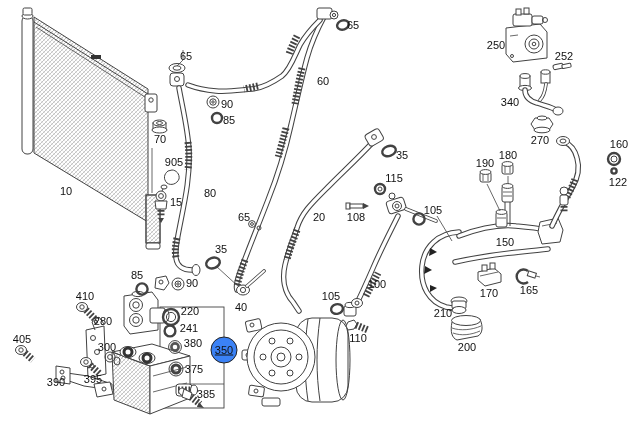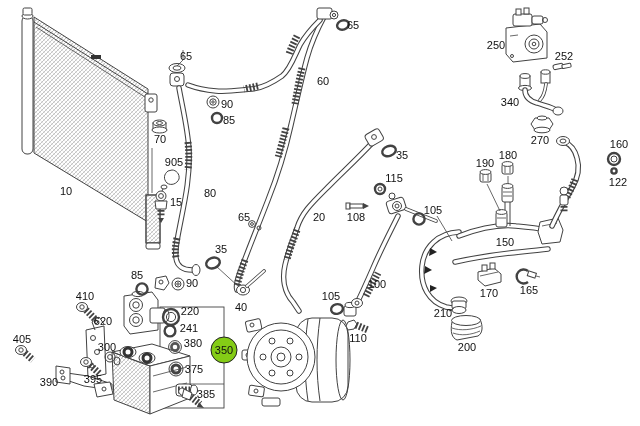--- a/index.html
+++ b/index.html
@@ -2,21 +2,21 @@
 <html><head>
 <meta charset="utf-8">
 <style>
   html,body{margin:0;padding:0;background:#fff;}
   #stage{position:relative;width:640px;height:426px;background:#ffffff;overflow:hidden;
          font-family:"Liberation Sans",sans-serif;}
   #art{position:absolute;left:0;top:0;}
   .lbl{position:absolute;transform:translate(-50%,-50%);font-size:11px;color:#111;
        white-space:nowrap;line-height:1;}
   .circled{width:25px;height:25px;border:1.4px solid #222;border-radius:50%;
-       background:#84cc16;display:flex;align-items:center;justify-content:center;}
+       background:#3b82f6;display:flex;align-items:center;justify-content:center;text-decoration:underline;}
   .ln{stroke:#424242;stroke-width:1;fill:none;}
   .wf{stroke:#424242;stroke-width:1;fill:#fff;}
   .t1{stroke:#424242;stroke-width:5.5;fill:none;stroke-linecap:round;}
   .t2{stroke:#ffffff;stroke-width:3.4;fill:none;stroke-linecap:round;}
   .cg{stroke:#424242;stroke-width:7;fill:none;stroke-dasharray:1.8 1.7;}
   .p1{stroke:#424242;stroke-width:3.6;fill:none;stroke-linecap:round;}
   .p2{stroke:#ffffff;stroke-width:2;fill:none;stroke-linecap:round;}
   .bold{stroke-width:2.4;}
   .thin{stroke-width:.8;}
 </style>
@@ -431,24 +431,24 @@
   <span class="lbl" style="left:433px;top:210px">105</span>
   <span class="lbl" style="left:377px;top:284px">100</span>
   <span class="lbl" style="left:331px;top:296px">105</span>
   <span class="lbl" style="left:358px;top:338px">110</span>
   <span class="lbl" style="left:221px;top:249px">35</span>
   <span class="lbl" style="left:137px;top:275px">85</span>
   <span class="lbl" style="left:192px;top:283px">90</span>
   <span class="lbl" style="left:241px;top:307px">40</span>
   <span class="lbl" style="left:85px;top:296px">410</span>
   <span class="lbl" style="left:22px;top:339px">405</span>
-  <span class="lbl" style="left:49px;top:382px">390</span>
+  <span class="lbl" style="left:56px;top:382px">390</span>
   <span class="lbl" style="left:93px;top:379px">395</span>
   <span class="lbl" style="left:107px;top:347px">300</span>
-  <span class="lbl" style="left:103px;top:321px">620</span>
+  <span class="lbl" style="left:103px;top:321px">280</span>
   <span class="lbl" style="left:190px;top:311px">220</span>
   <span class="lbl" style="left:189px;top:328px">241</span>
   <span class="lbl" style="left:193px;top:343px">380</span>
   <span class="lbl circled" style="left:224px;top:350px">350</span>
   <span class="lbl" style="left:194px;top:369px">375</span>
   <span class="lbl" style="left:206px;top:394px">385</span>
   <span class="lbl" style="left:496px;top:45px">250</span>
   <span class="lbl" style="left:564px;top:56px">252</span>
   <span class="lbl" style="left:510px;top:102px">340</span>
   <span class="lbl" style="left:540px;top:140px">270</span>

